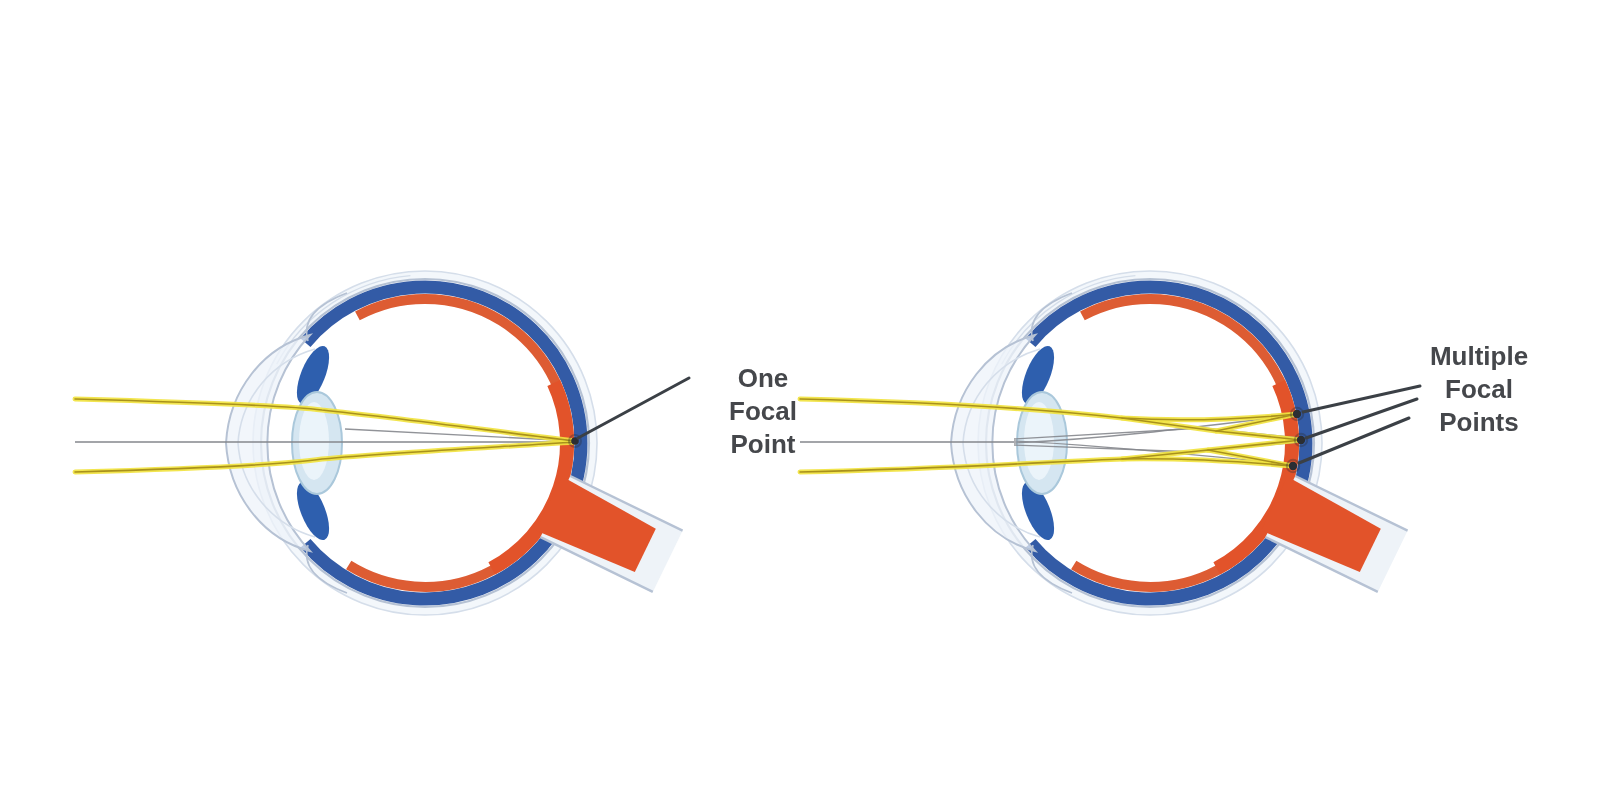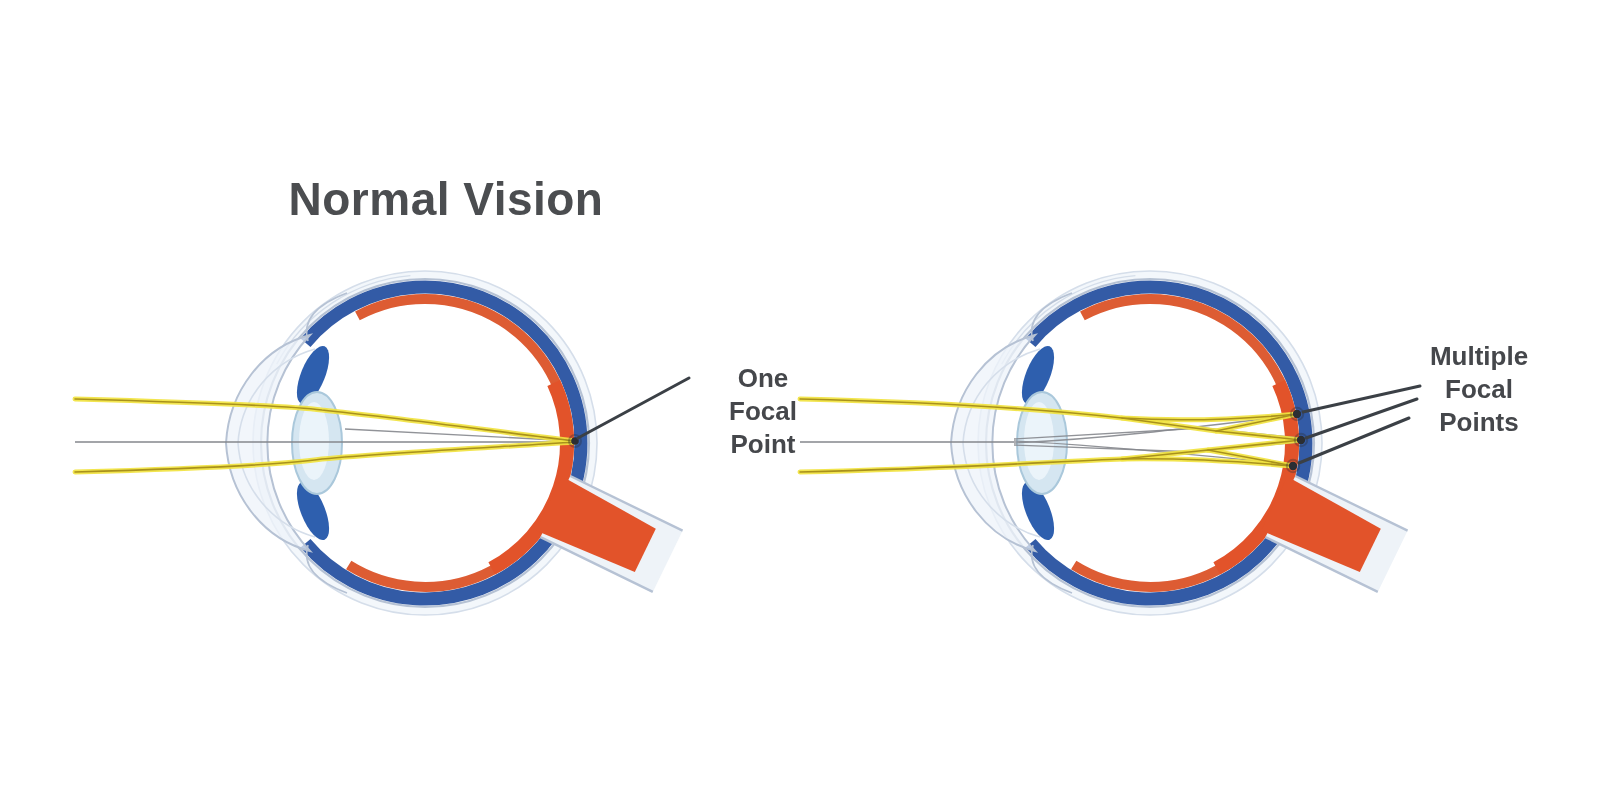--- a/index.html
+++ b/index.html
@@ -59,21 +59,20 @@
   .gray-ray{fill:none;stroke:var(--axis-gray,#85878d);stroke-width:1.3;opacity:.9;}
   .leader{fill:none;stroke:var(--leader-dark,#3b4046);stroke-width:3;stroke-linecap:round;}
   .dot{fill:var(--focal-dot,#2b2e33);}
   .dot-halo{fill:none;stroke:var(--focal-dot,#2b2e33);stroke-width:2;opacity:.35;}
 </style>
 </head>
 <body>
 
 <div class="stage">
 
-  <div class="panel-title left">Normal Vision</div>
 
   <div class="focal-label left">One
 Focal
 Point</div>
   <div class="focal-label right">Multiple
 Focal
 Points</div>
 
   <svg width="1600" height="800" viewBox="0 0 1600 800">
     <defs>

